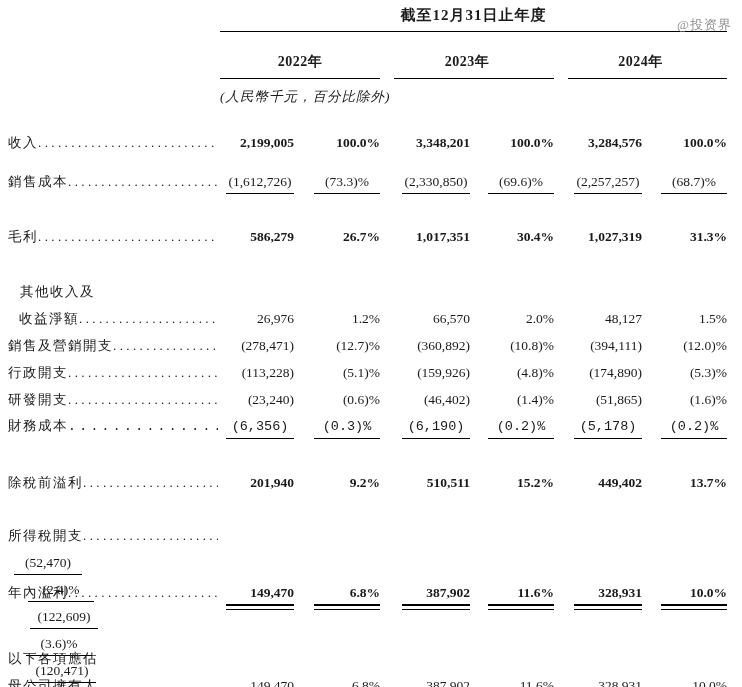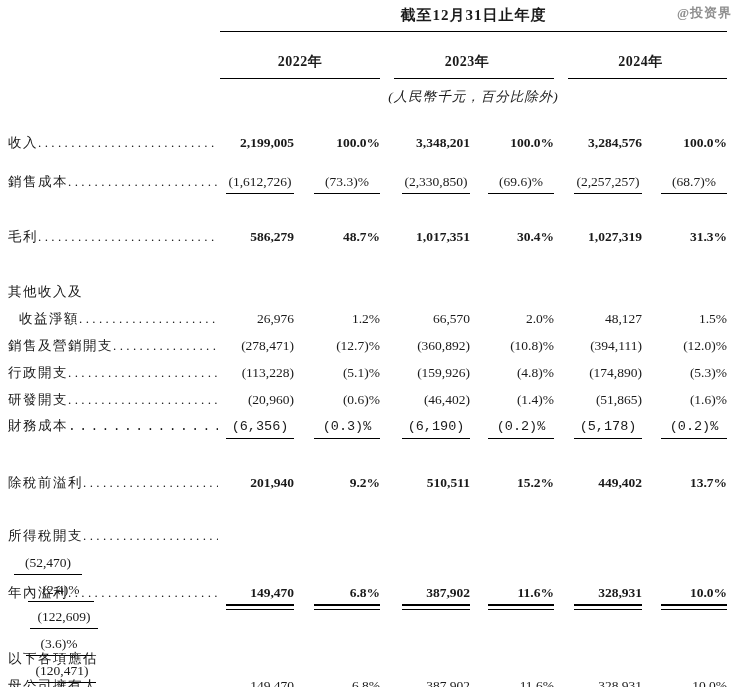--- a/index.html
+++ b/index.html
@@ -7,37 +7,37 @@
     position:relative;
     width:742px;height:687px;
     background:#fff;
     font-family:"Liberation Serif","DejaVu Serif",serif;
     color:#1a1a1a;
     box-sizing:border-box;
     padding:6px 0 0 8px;
     overflow:hidden;
   }
   .watermark{
-    position:absolute;top:4px;right:10px;
-    color:#8f8f8f;font-size:13px;font-weight:bold;letter-spacing:1px;
+    position:absolute;top:16px;right:10px;
+    color:#8f8f8f;font-size:13px;font-weight:normal;letter-spacing:1px;
   }
   .spacer{width:212px;flex:none;}
   .hdr-title-row{display:flex;}
   .hdr-area{width:507px;flex:none;}
   .hdr-title{text-align:center;font-weight:bold;font-size:15px;letter-spacing:1px;}
   .hdr-area::after{content:"";display:block;border-bottom:1.5px solid #000;margin-top:6px;}
   .year-row{display:flex;margin-top:21px;}
   .yg{flex:none;text-align:center;font-weight:bold;font-size:14px;letter-spacing:0.5px;}
   .yg::after{content:"";display:block;border-bottom:1.4px solid #000;margin-top:7px;}
   .g1{width:160px;}
   .g2{width:174px;}
   .g3{width:173px;}
   .g2::after,.g3::after{margin-left:14px;}
   .unit-row{display:flex;margin-top:9px;}
-  .unit{width:507px;flex:none;text-align:center;font-style:italic;font-size:13.5px;letter-spacing:1px;}
+  .unit{width:507px;flex:none;text-align:left;font-style:italic;font-size:13.5px;letter-spacing:1px;}
   #rows{margin-top:23px;}
   .row{display:flex;align-items:baseline;height:27px;line-height:27px;font-size:13.5px;}
   .lbl{width:212px;flex:none;display:flex;align-items:baseline;overflow:hidden;letter-spacing:1.5px;padding-right:2px;box-sizing:border-box;}
   .lbl-text{white-space:nowrap;}
   .indent .lbl-text{padding-left:11px;}
   .leader{flex:1 1 auto;overflow:hidden;white-space:nowrap;}
   .leader::before{content:"....................................................";letter-spacing:3.4px;font-size:13px;}
   .cell{flex:none;text-align:right;}
   .c0{width:74px;}
   .c1{width:86px;}
@@ -101,27 +101,27 @@
         <div class="cell c3 pcol"><span class="num">(69.6)%</span></div>
         <div class="cell c4 vcol"><span class="num">(2,257,257)</span></div>
         <div class="cell c5 pcol"><span class="num">(68.7)%</span></div>
       </div>
       <div class="row b" style="margin-top: 28px;">
         <div class="lbl">
           <span class="lbl-text">毛利</span>
           <span class="leader"></span>
         </div>
         <div class="cell c0 vcol"><span class="num">586,279</span></div>
-        <div class="cell c1 pcol"><span class="num">48.7%</span></div>
+        <div class="cell c1 pcol"><span class="num">26.7%</span></div>
         <div class="cell c2 vcol"><span class="num">1,017,351</span></div>
         <div class="cell c3 pcol"><span class="num">30.4%</span></div>
         <div class="cell c4 vcol"><span class="num">1,027,319</span></div>
         <div class="cell c5 pcol"><span class="num">31.3%</span></div>
       </div>
-      <div class="row" style="margin-top: 28px;">
+      <div class="row" style="margin-top: 28px; margin-left: 12px;">
         <div class="lbl">
           <span class="lbl-text">其他收入及</span>
         </div>
         <div class="cell c0 vcol"></div>
         <div class="cell c1 pcol"></div>
         <div class="cell c2 vcol"></div>
         <div class="cell c3 pcol"></div>
         <div class="cell c4 vcol"></div>
         <div class="cell c5 pcol"></div>
       </div>
@@ -159,21 +159,21 @@
         <div class="cell c2 vcol"><span class="num">(159,926)</span></div>
         <div class="cell c3 pcol"><span class="num">(4.8)%</span></div>
         <div class="cell c4 vcol"><span class="num">(174,890)</span></div>
         <div class="cell c5 pcol"><span class="num">(5.3)%</span></div>
       </div>
       <div class="row" style="margin-top: 0px;">
         <div class="lbl">
           <span class="lbl-text">研發開支</span>
           <span class="leader"></span>
         </div>
-        <div class="cell c0 vcol"><span class="num">(20,960)</span></div>
+        <div class="cell c0 vcol"><span class="num">(23,240)</span></div>
         <div class="cell c1 pcol"><span class="num">(0.6)%</span></div>
         <div class="cell c2 vcol"><span class="num">(46,402)</span></div>
         <div class="cell c3 pcol"><span class="num">(1.4)%</span></div>
         <div class="cell c4 vcol"><span class="num">(51,865)</span></div>
         <div class="cell c5 pcol"><span class="num">(1.6)%</span></div>
       </div>
       <div class="row u" style="margin-top: 0px; font-family: Liberation Mono, monospace;">
         <div class="lbl">
           <span class="lbl-text">財務成本</span>
           <span class="leader"></span>

